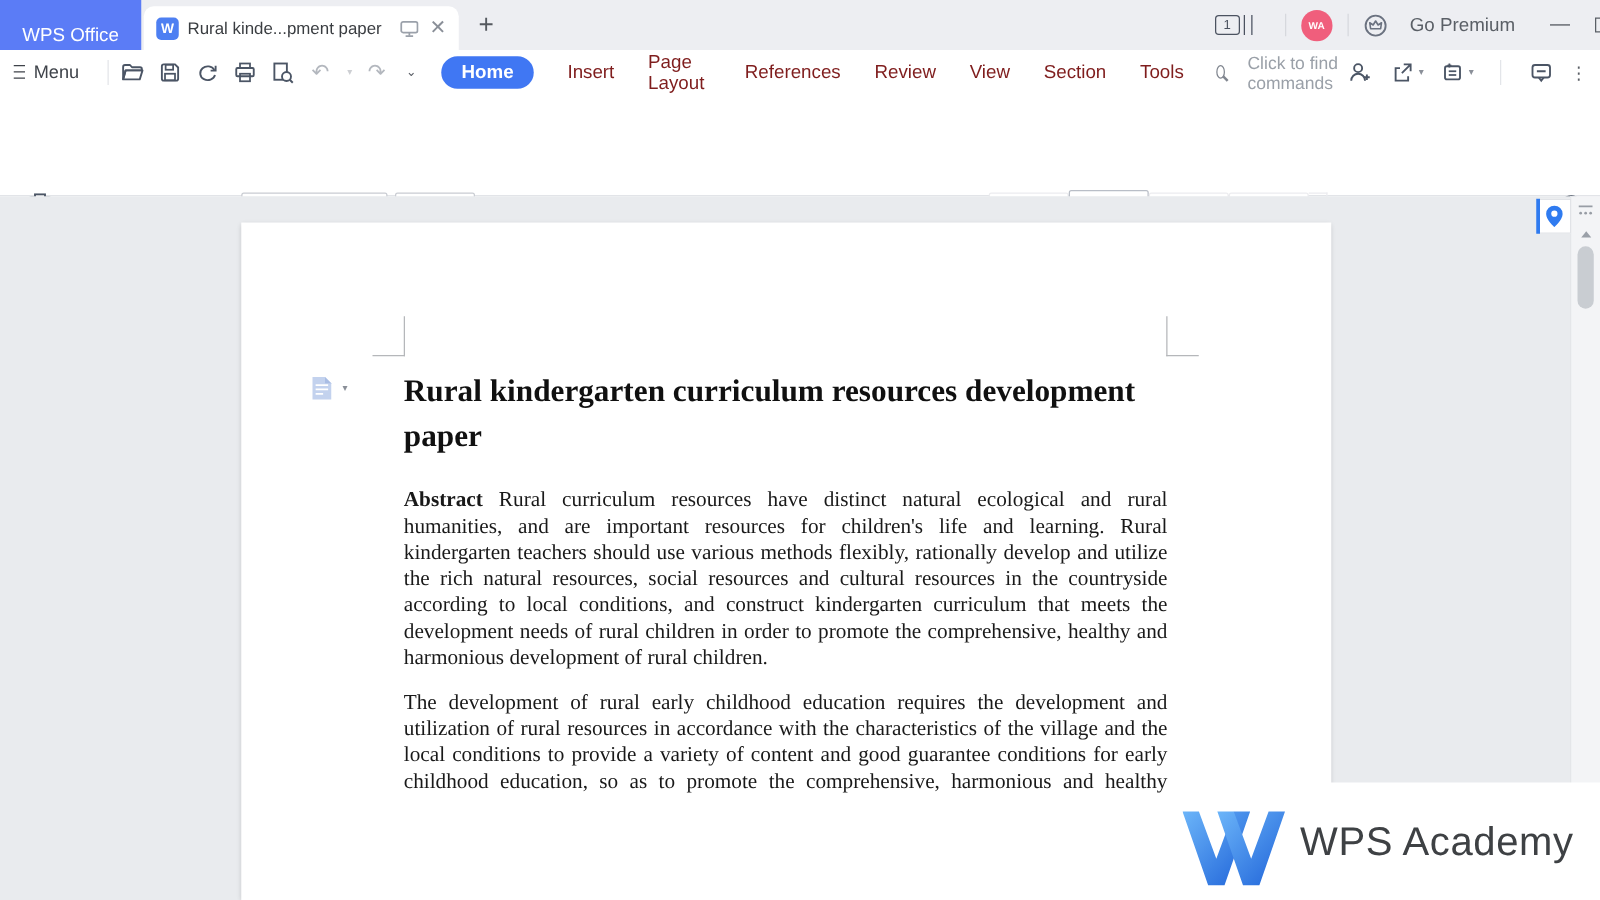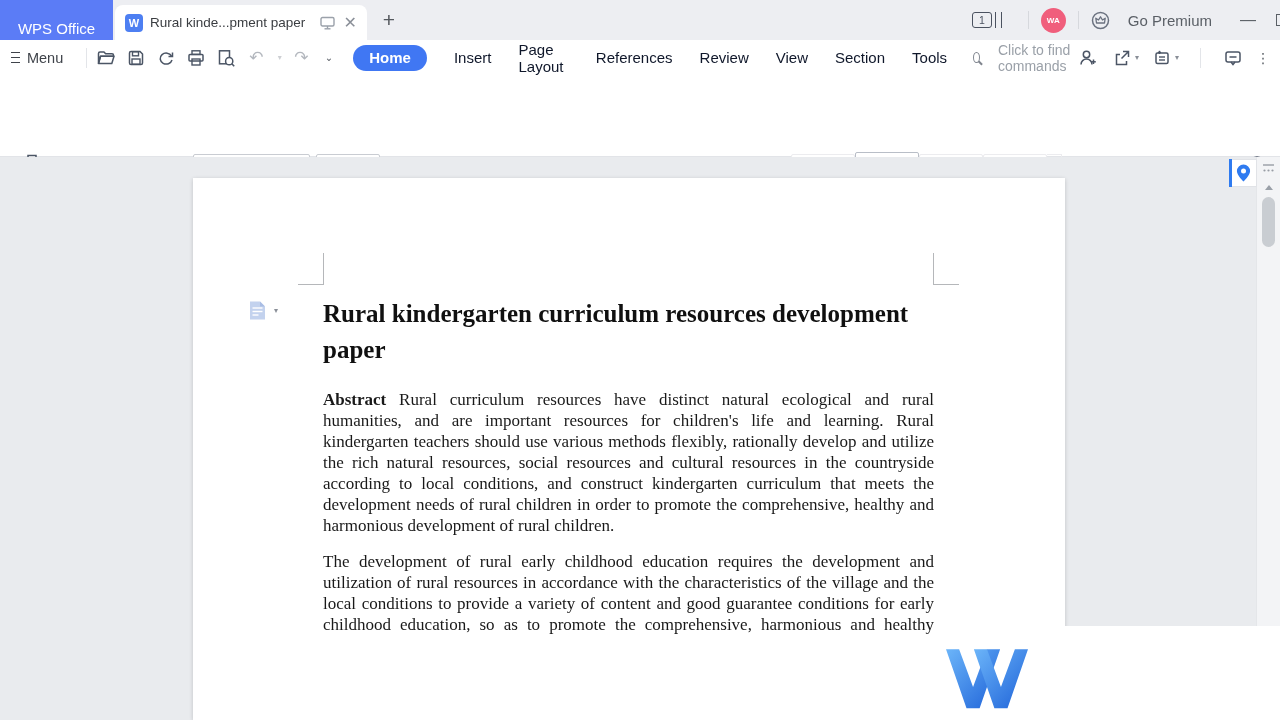--- a/index.html
+++ b/index.html
@@ -45,21 +45,21 @@
   .hamburger::after { content:""; position:absolute; left:0; right:0; top:3.5px; height:1.8px; background:#3f434a; }
   .menu-label { font-size:14.5px; color:#3f434a; margin-right:14px; }
   .v-div { width:1px; height:20px; background:#e3e5e9; margin:0 9px; }
   .qat { display:flex; align-items:center; gap:9px; }
   .qat .ico { width:21px; height:21px; display:flex; align-items:center; justify-content:center; }
   .dis { opacity:.42; }
   .caret { font-size:8px; color:#8a8f98; margin-left:2px; }
   .chev-dn { font-size:10px; color:#555a62; margin-left:4px; }
   .home-pill { margin-left:20px; height:26px; padding:0 16px; border-radius:13px; background:#4077f3;
     color:#fff; font-size:15px; font-weight:bold; display:flex; align-items:center; }
-  .mtab { font-size:15px; color:#0f172a; margin-left:27px; }
+  .mtab { font-size:15px; color:#7f1d1d; margin-left:27px; }
   .cmd-search { display:flex; align-items:center; gap:18px; margin-left:26px; }
   .mag { width:11px; height:11px; border:1.6px solid #80868f; border-radius:50%; position:relative; }
   .mag::after { content:""; position:absolute; width:5px; height:1.6px; background:#80868f;
     right:-4px; bottom:-2px; transform:rotate(45deg); }
   .cmd-search span { font-size:14px; color:#9aa0a8; }
   .mb-right { margin-left:auto; display:flex; align-items:center; gap:12px; padding-right:10px; }
   .mb-right .ico { width:22px; height:22px; display:flex; align-items:center; justify-content:center; }
   .dots { font-size:14px; color:#5a5f66; letter-spacing:0; }
   
   .ribbon { position:absolute; left:0; top:75px; width:1280px; height:82px; background:#fff;
@@ -608,16 +608,17 @@
       <defs>
         <linearGradient id="wg" x1="0" y1="0" x2="1" y2="1">
           <stop offset="0" stop-color="#6cb5f9"></stop>
             <stop offset="1" stop-color="#1e62d8"></stop>
         </linearGradient>
       </defs>
       <polygon points="0,16 16,16 33,62 50,16 66,16 41,88 25,88" fill="url(#wg)"></polygon>
       <polygon points="34,16 50,16 67,62 84,16 100,16 75,88 59,88" fill="url(#wg)"></polygon>
     </svg>
     <div class="wm-text">
+      <div class="brand">WPS Academy</div>
     </div>
   </div>
 
 </div>
 
 </body></html>

